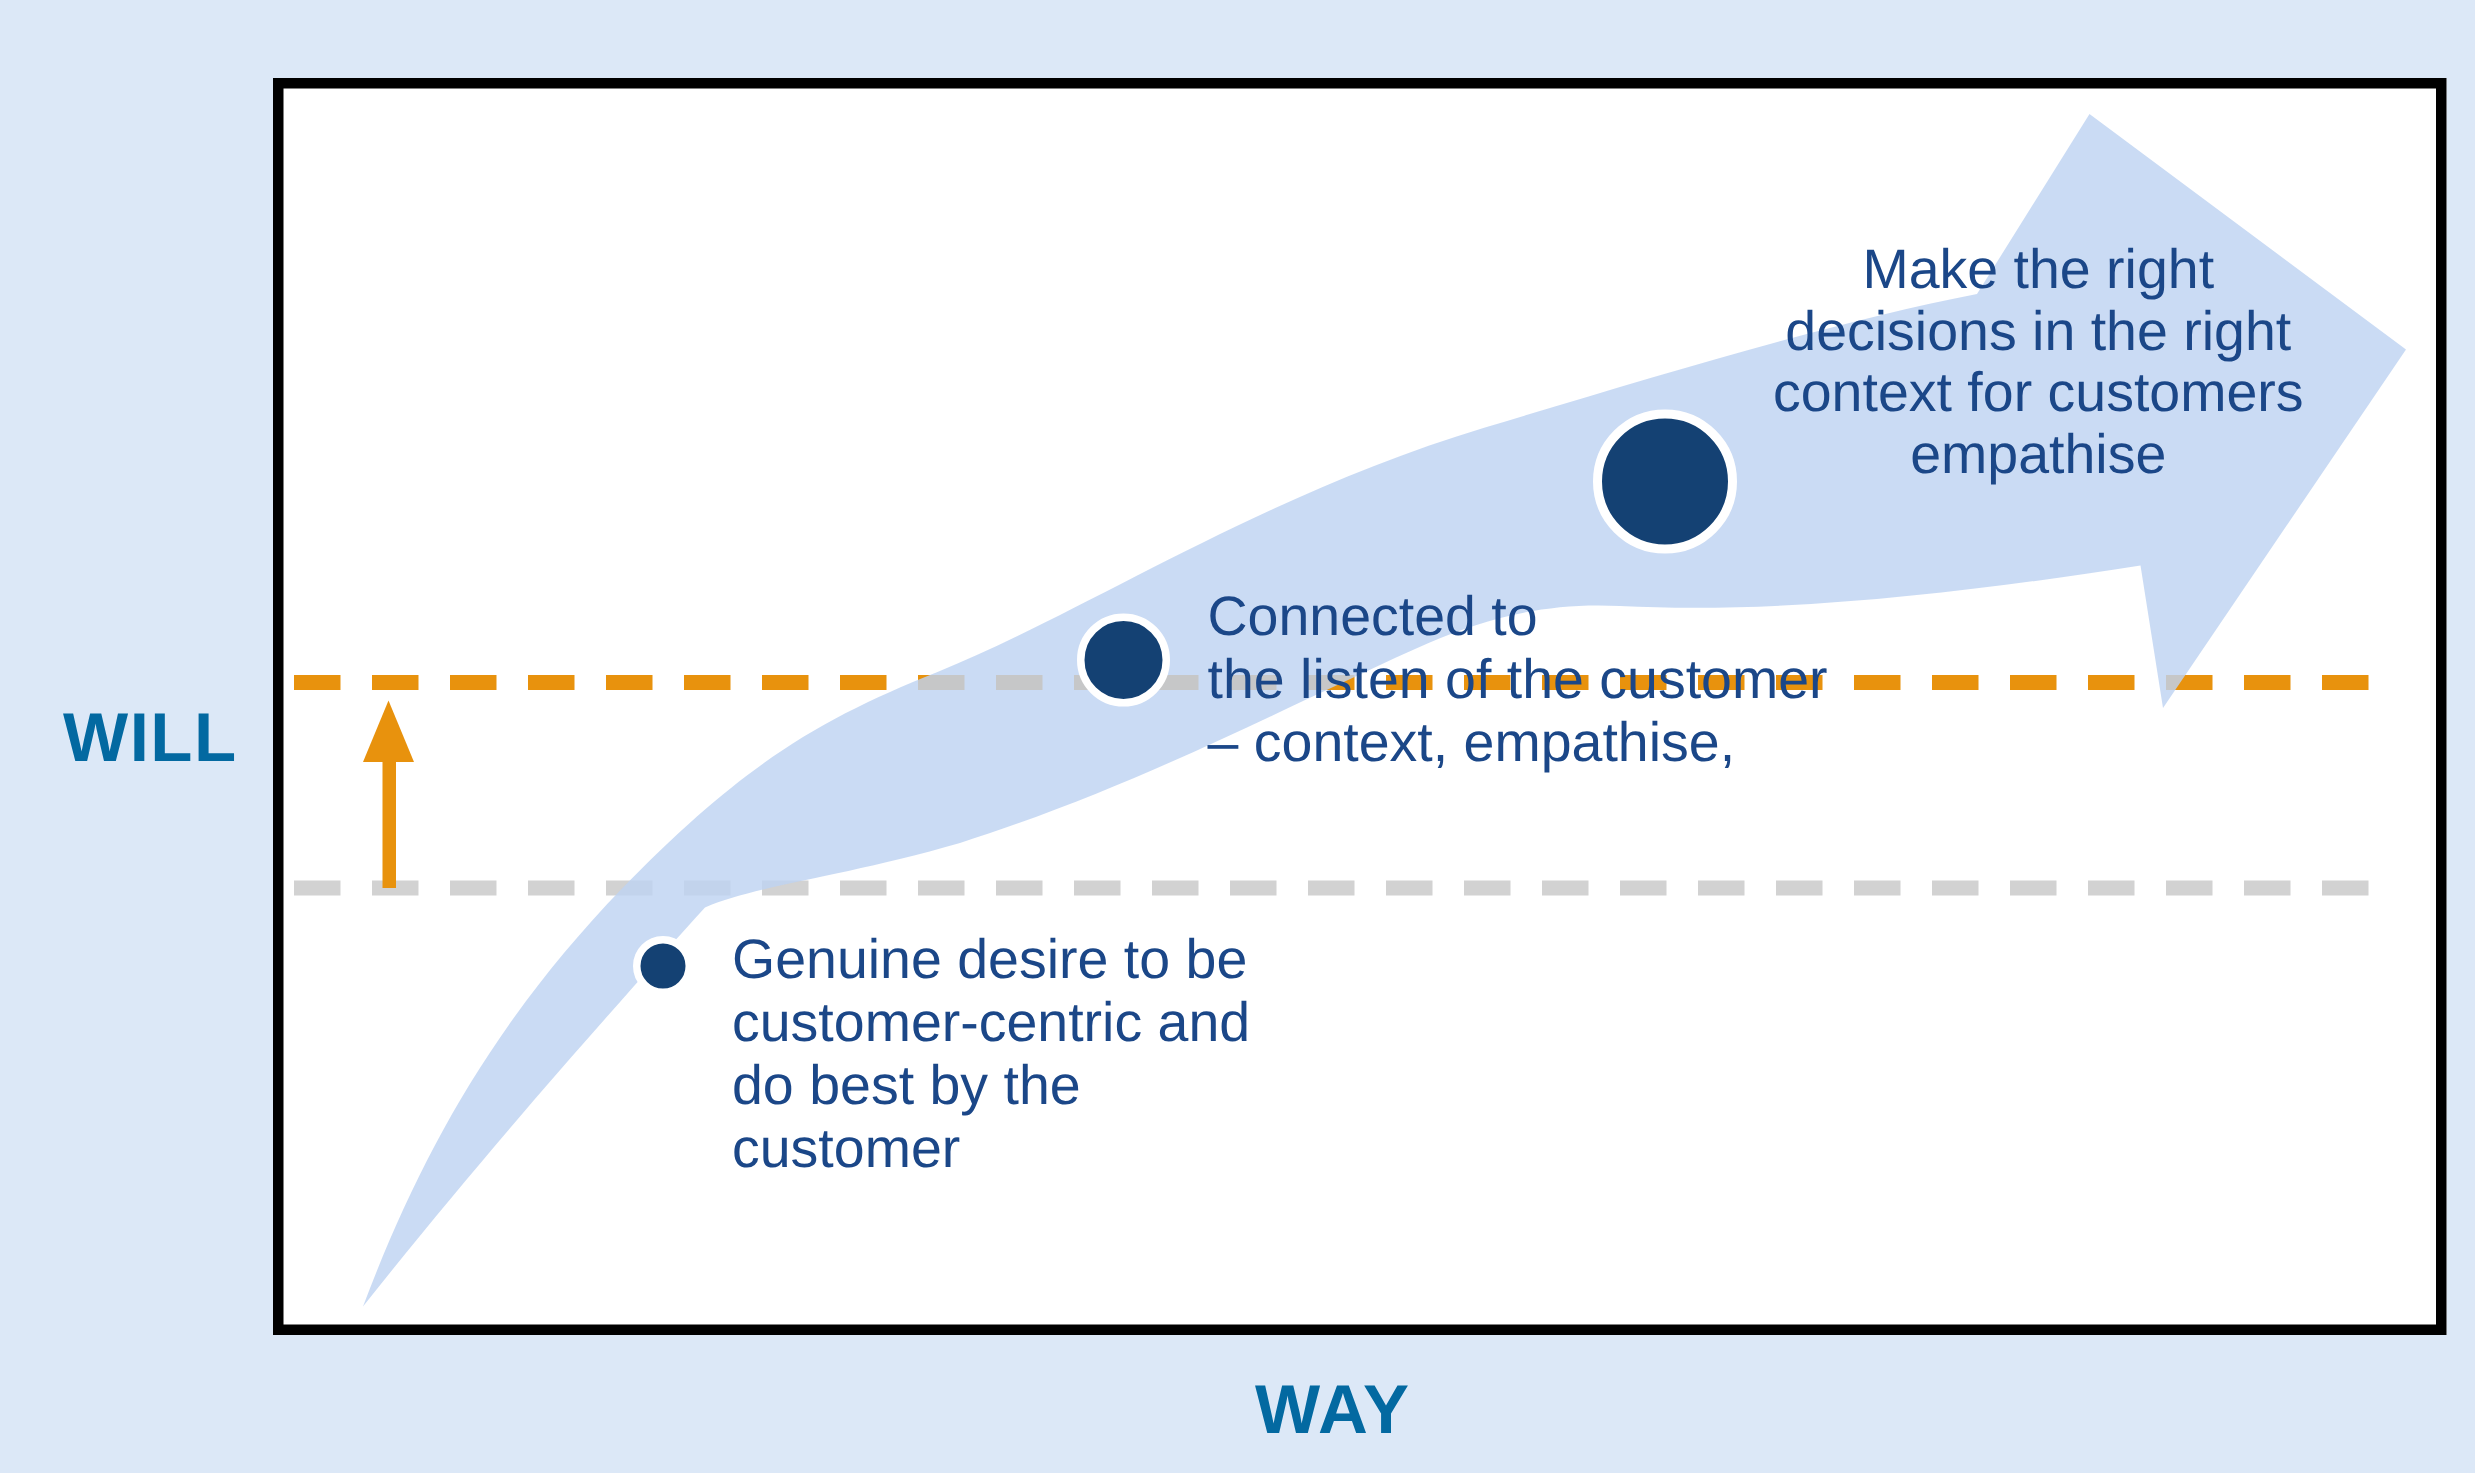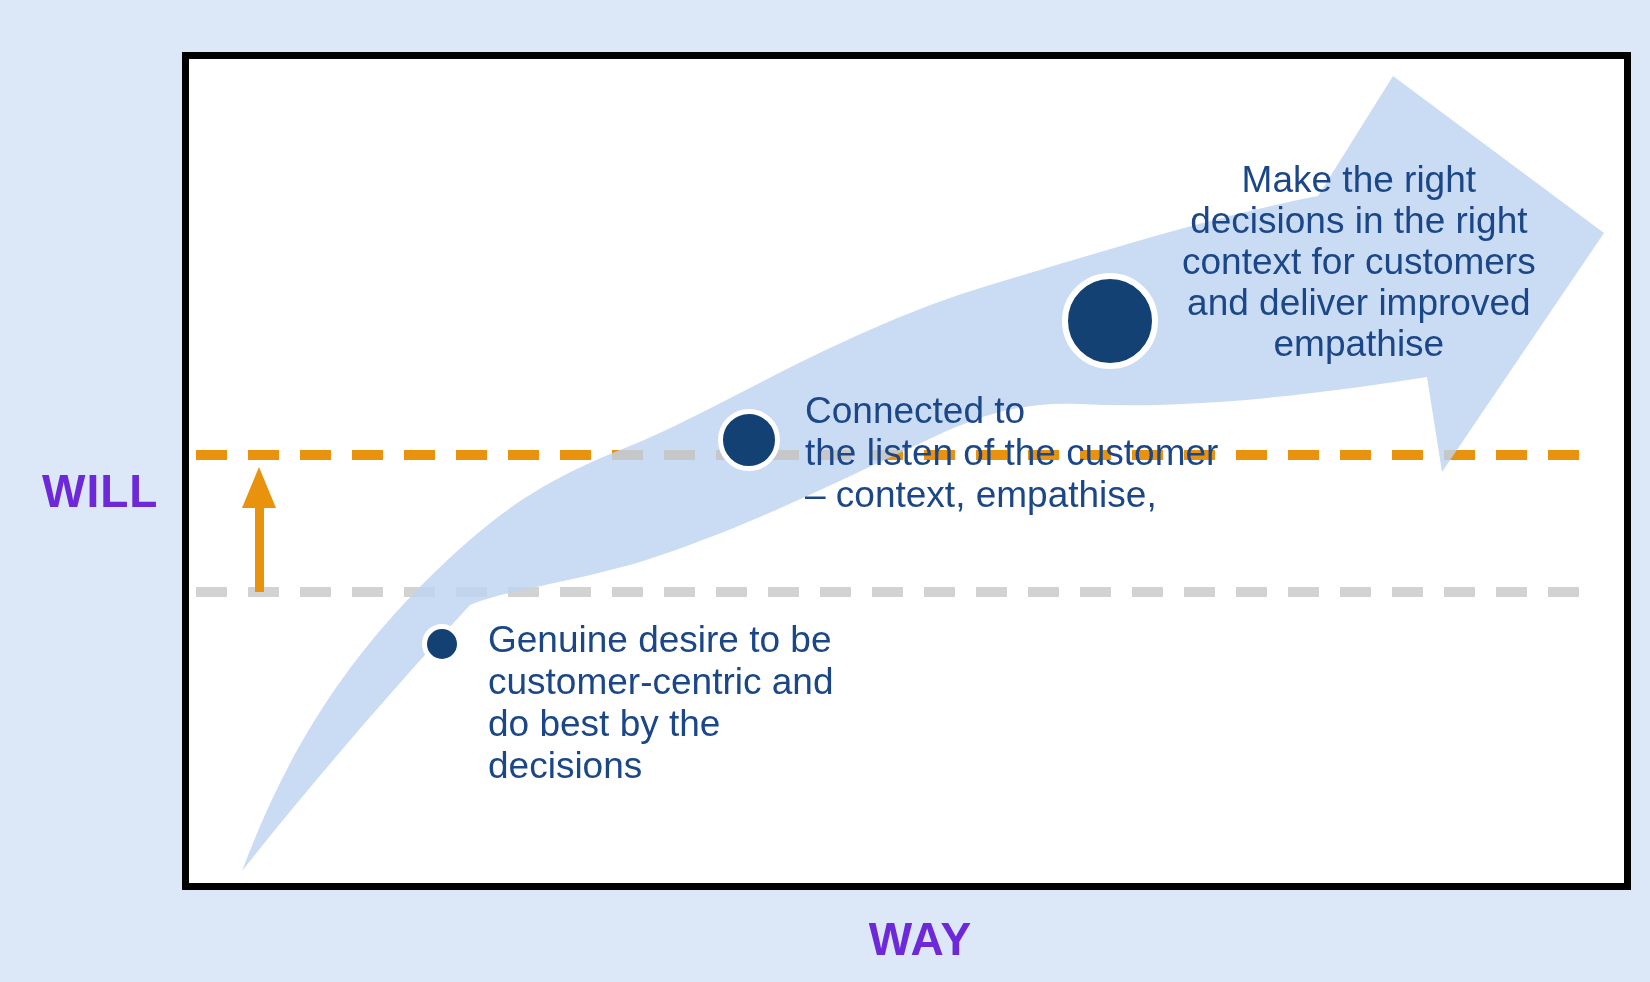--- a/index.html
+++ b/index.html
@@ -15,29 +15,29 @@
     position: absolute;
     left: 182px; top: 52px;
     width: 1435px; height: 824px;     
     background: #ffffff;
     border: 7px solid #000000;
   }
   .plot svg { position: absolute; left: 0; top: 0; width: 100%; height: 100%; display: block; }
 
   .axis-label {
     position: absolute;
-    color: #6d28d9;
+    color: #0369a1;
     font-weight: 700;
     font-size: 46px;
     line-height: 46px;
     letter-spacing: 1px;
     white-space: nowrap;
   }
   .axis-will { left: 42px; top: 468px; }
-  .axis-way  { left: 196px; top: 916px; width: 1449px; text-align: center; }
+  .axis-way  { left: 164px; top: 916px; width: 1449px; text-align: center; }
 
   .milestone-label {
     position: absolute;
     color: #1B4788;
     font-size: 37px;
     white-space: nowrap;
   }
   .milestone-label > div { line-height: 42px; }
   .m1 { left: 488px;  top: 619px; }
   .m2 { left: 805px;  top: 390px; }
@@ -81,30 +81,29 @@
     </svg>
   </div>
 
   <div class="axis-label axis-will">WILL</div>
   <div class="axis-label axis-way">WAY</div>
 
   <div class="milestone-label m1">
     <div>Genuine desire to be</div>
     <div>customer-centric and</div>
     <div>do best by the</div>
-    <div>decisions</div>
+    <div>customer</div>
   </div>
 
   <div class="milestone-label m2">
     <div>Connected to</div>
     <div>the listen of the customer</div>
     <div>– context, empathise,</div>
   </div>
 
   <div class="milestone-label m3">
     <div>Make the right</div>
     <div>decisions in the right</div>
     <div>context for customers</div>
-    <div>and deliver improved</div>
     <div>empathise</div>
   </div>
 
 </div>
 
 </body></html>

